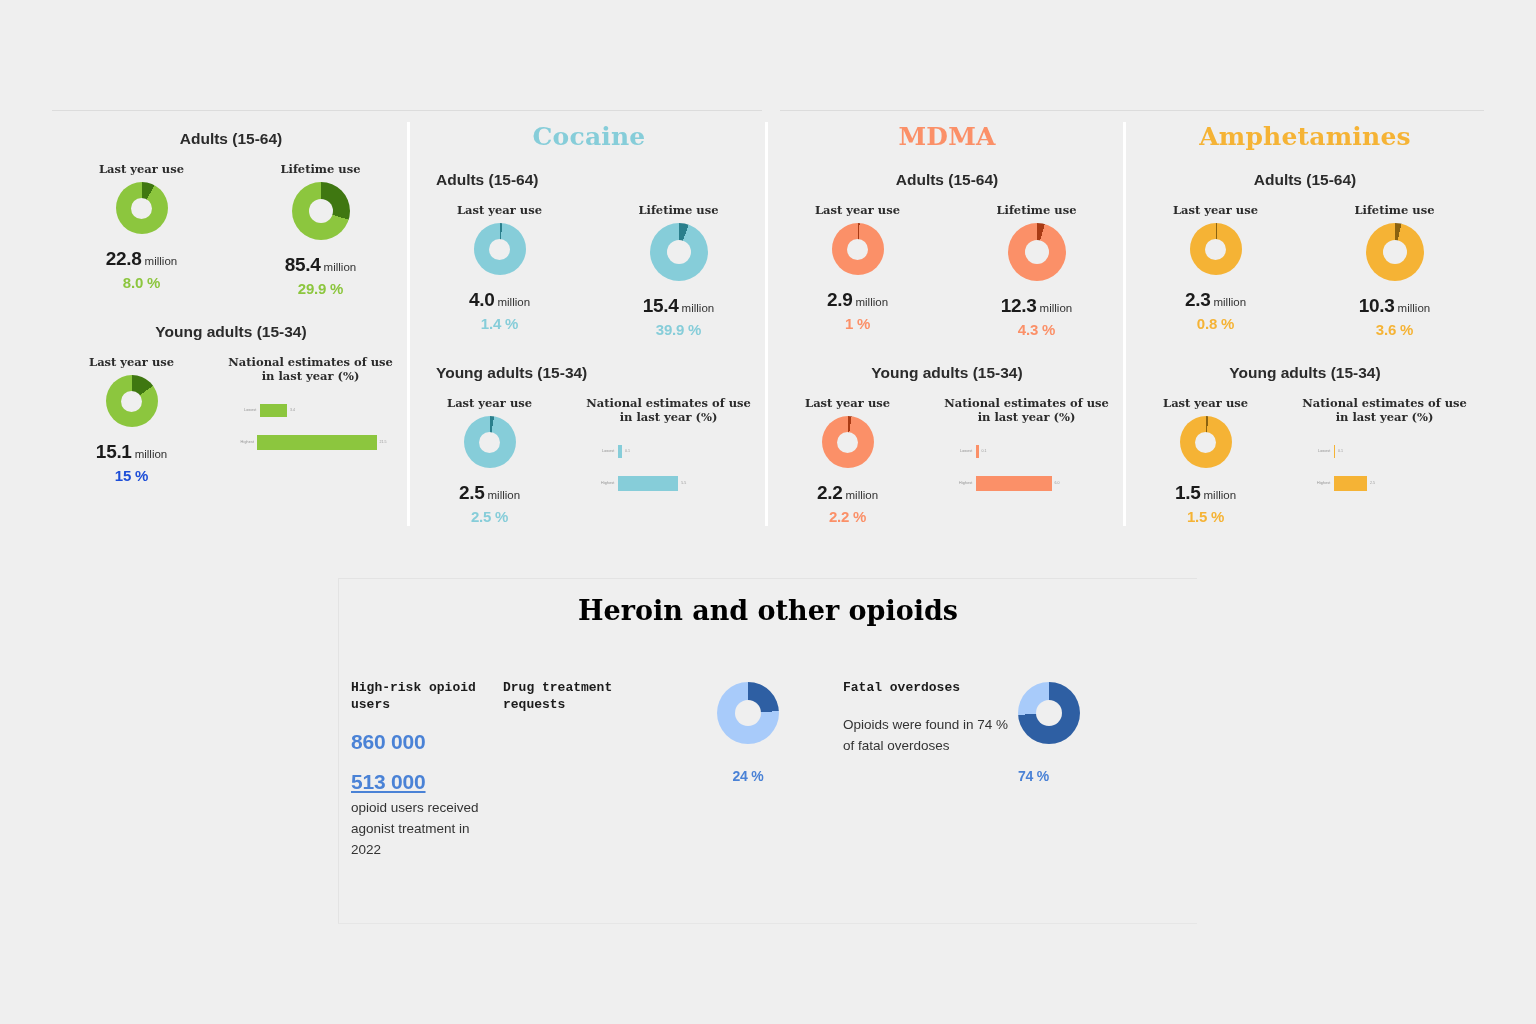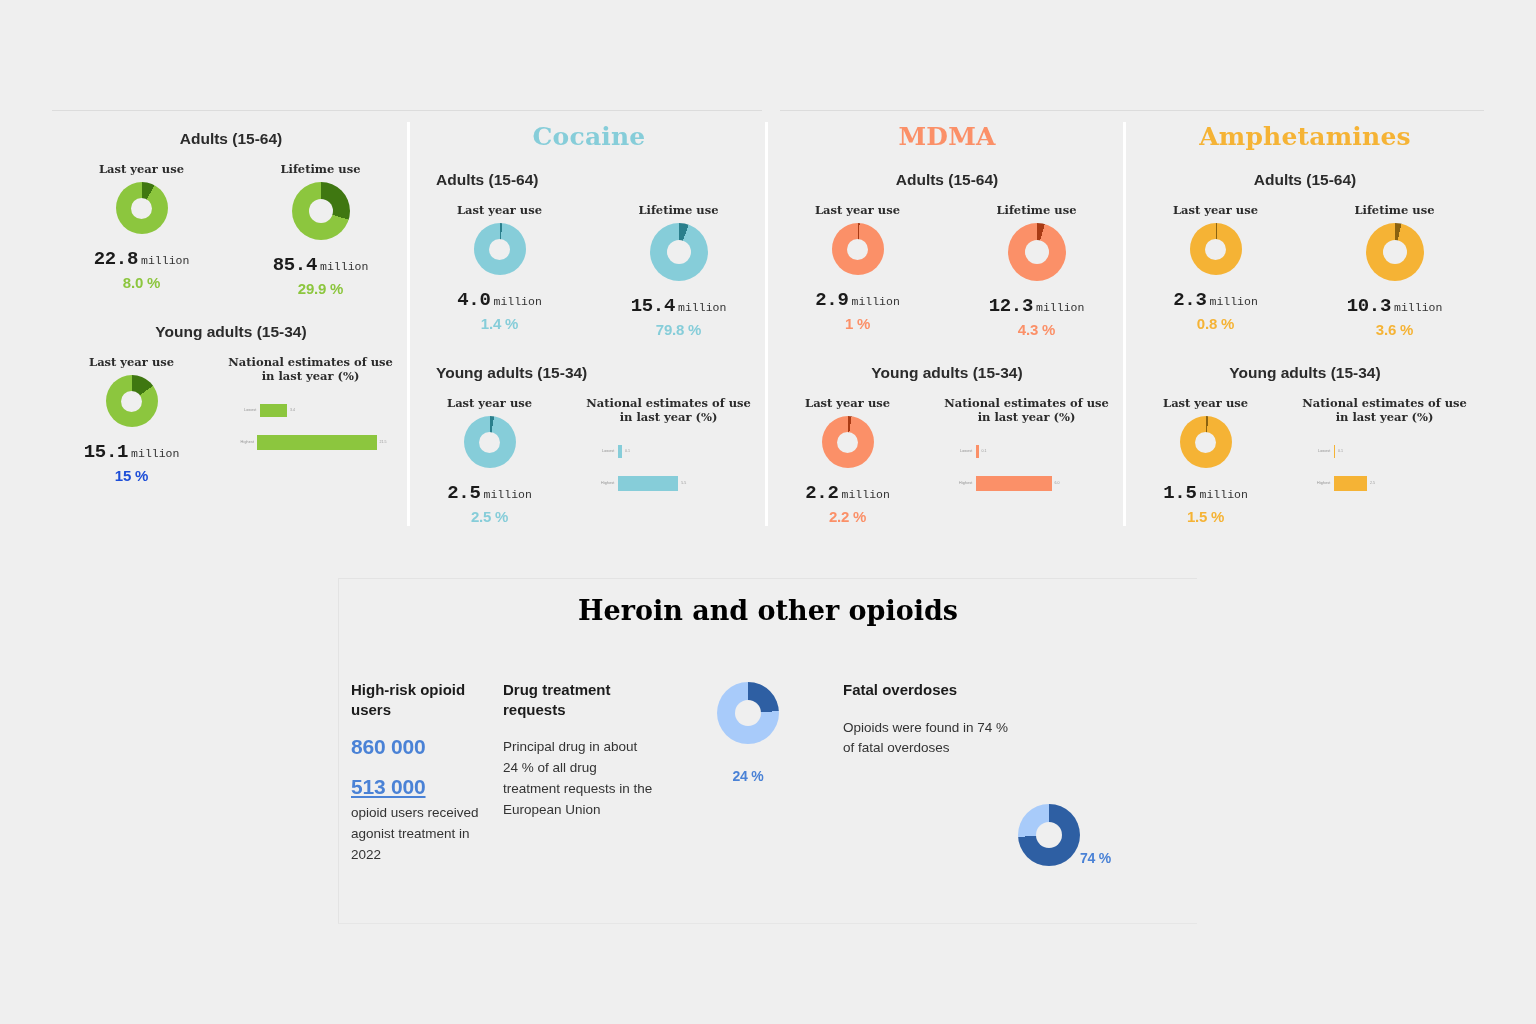--- a/index.html
+++ b/index.html
@@ -63,21 +63,21 @@
   }
   .donut{width:52px;height:52px;border-radius:50%;position:relative;}
   .donut::after{
     content:"";position:absolute;left:50%;top:50%;
     width:21px;height:21px;margin:-10.5px 0 0 -10.5px;
     background:#efefef;border-radius:50%;
   }
   .donut.big{width:58px;height:58px;}
   .donut.big::after{width:24px;height:24px;margin:-12px 0 0 -12px;}
 
-  .mil{margin-top:14px;white-space:nowrap;font-family:Liberation Mono, monospace;}
+  .mil{margin-top:14px;white-space:nowrap;font-family:Liberation Sans, sans-serif;}
   .mil b{font-size:19px;font-weight:700;color:#1b1b1b;letter-spacing:-.3px;}
   .mil span{font-size:11.5px;color:#333;margin-left:3px;}
   .pct{margin-top:4px;font-size:15px;font-weight:700;letter-spacing:-.2px;}
 
   
   .natbars{width:152px;margin-top:10px;}
   .natrow{display:flex;align-items:center;height:22px;margin-bottom:10px;}
   .natname{
     font-size:3.6px;color:#8d8d8d;width:22px;text-align:right;
     padding-right:3px;letter-spacing:.2px;overflow:hidden;white-space:nowrap;
@@ -95,23 +95,23 @@
   .heroin-title{
     text-align:center;margin:0;padding-top:16px;
     font-family:"DejaVu Serif", serif;font-weight:700;font-size:27px;
   }
   .heroin-body{display:flex;padding:54px 0 0 12px;}
   .hcol{position:relative;}
   .hcol.c1{width:152px;}
   .hcol.c2{width:150px;}
   .hcol.c3{width:190px;display:flex;flex-direction:column;align-items:center;padding-top:2px;}
   .hcol.c4{width:175px;}
-  .hcol.c5{width:160px;display:flex;flex-direction:row;align-items:flex-end;padding-top:2px;}
+  .hcol.c5{width:160px;display:flex;flex-direction:column;align-items:flex-start;padding-top:2px;}
   .h-head{
-    font-family:Liberation Sans, sans-serif;font-weight:700;font-size:15px;
+    font-family:Liberation Mono, monospace;font-weight:700;font-size:13px;
     line-height:1.3;color:#1b1b1b;margin:0;
   }
   .h-big{font-size:21px;font-weight:700;letter-spacing:-.2px;margin-top:16px;}
   .h-big.second{text-decoration:underline;}
   .h-sub{font-size:13.5px;line-height:1.55;color:#333;margin-top:4px;}
   .h-para{font-size:13.5px;line-height:1.55;color:#333;margin-top:18px;}
   .h-pct{font-size:14px;font-weight:700;margin-top:24px;letter-spacing:-.2px;}
   .donut-lg{width:62px;height:62px;border-radius:50%;position:relative;}
   .donut-lg::after{
     content:"";position:absolute;left:50%;top:50%;
@@ -178,21 +178,21 @@
             <div class="cell">
               <div class="cell-label">Last year use</div>
               <div class="donut" style="background:conic-gradient(#2a7f8c 0deg 5.039999999999999deg, #86cdd9 5.039999999999999deg 360deg);"></div>
               <div class="mil"><b>4.0</b><span>million</span></div>
               <div class="pct" style="color:#86cdd9">1.4 %</div>
             </div>
             <div class="cell">
               <div class="cell-label">Lifetime use</div>
               <div class="donut big" style="background:conic-gradient(#2a7f8c 0deg 19.44deg, #86cdd9 19.44deg 360deg);"></div>
               <div class="mil"><b>15.4</b><span>million</span></div>
-              <div class="pct" style="color:#86cdd9">79.8 %</div>
+              <div class="pct" style="color:#86cdd9">39.9 %</div>
             </div>
           </div>
           <div class="age-head y left">Young adults (15-34)</div>
           <div class="pair">
             <div class="cell">
               <div class="cell-label">Last year use</div>
               <div class="donut" style="background:conic-gradient(#2a7f8c 0deg 9deg, #86cdd9 9deg 360deg);"></div>
               <div class="mil"><b>2.5</b><span>million</span></div>
               <div class="pct" style="color:#86cdd9">2.5 %</div>
             </div>
@@ -308,21 +308,20 @@
 
       <div class="hcol c1">
         <p class="h-head">High-risk opioid users</p>
         <div class="h-big" style="color:#4a82d6">860 000</div>
         <div class="h-big second" style="color:#4a82d6">513 000</div>
         <div class="h-sub">opioid users received agonist treatment in 2022</div>
       </div>
 
       <div class="hcol c2">
         <p class="h-head">Drug treatment requests</p>
-        <div class="h-para">Principal drug in about 24 % of all drug treatment requests in the European Union</div>
       </div>
 
       <div class="hcol c3">
         <div class="donut-lg" id="donut-24" style="background:conic-gradient(#2e5fa3 0deg 86.39999999999999deg, #a8cbfa 86.39999999999999deg 360deg);"></div>
         <div class="h-pct" style="color:#4a82d6">24 %</div>
       </div>
 
       <div class="hcol c4">
         <p class="h-head">Fatal overdoses</p>
         <div class="h-para">Opioids were found in 74 % of fatal overdoses</div>

